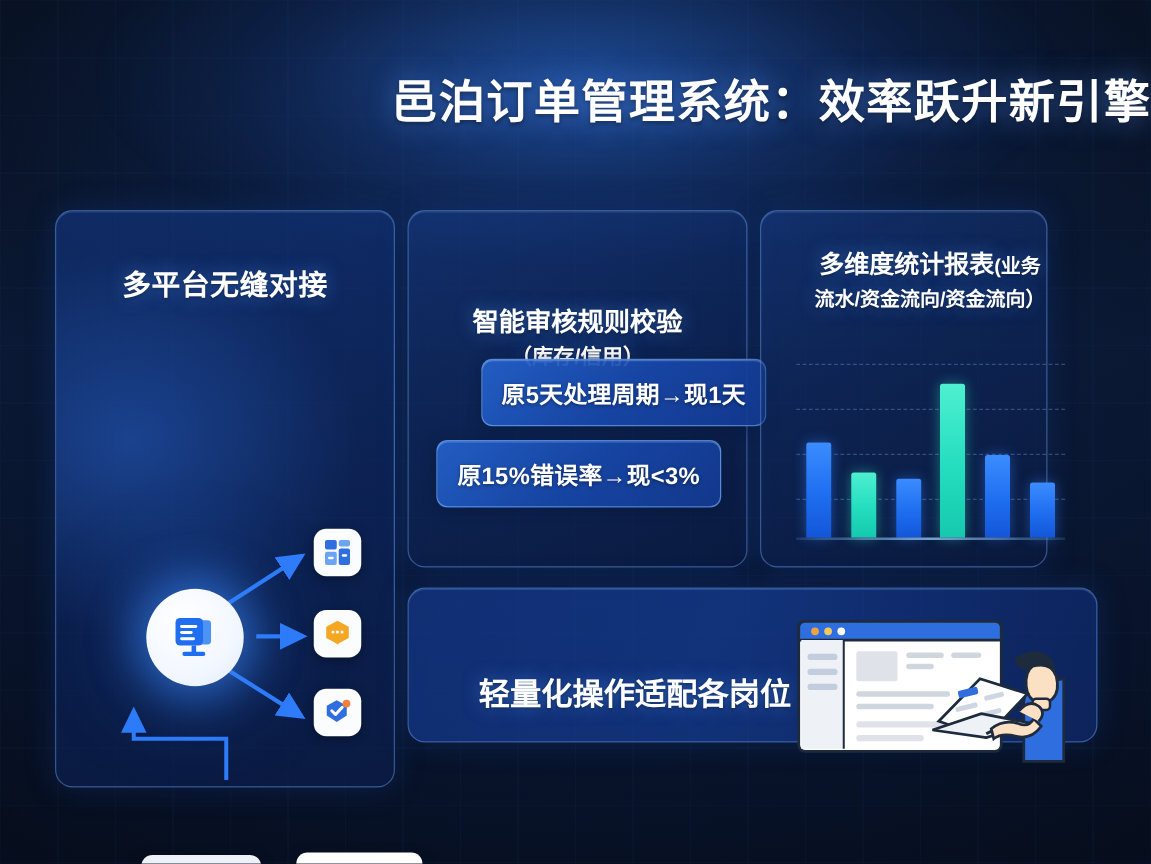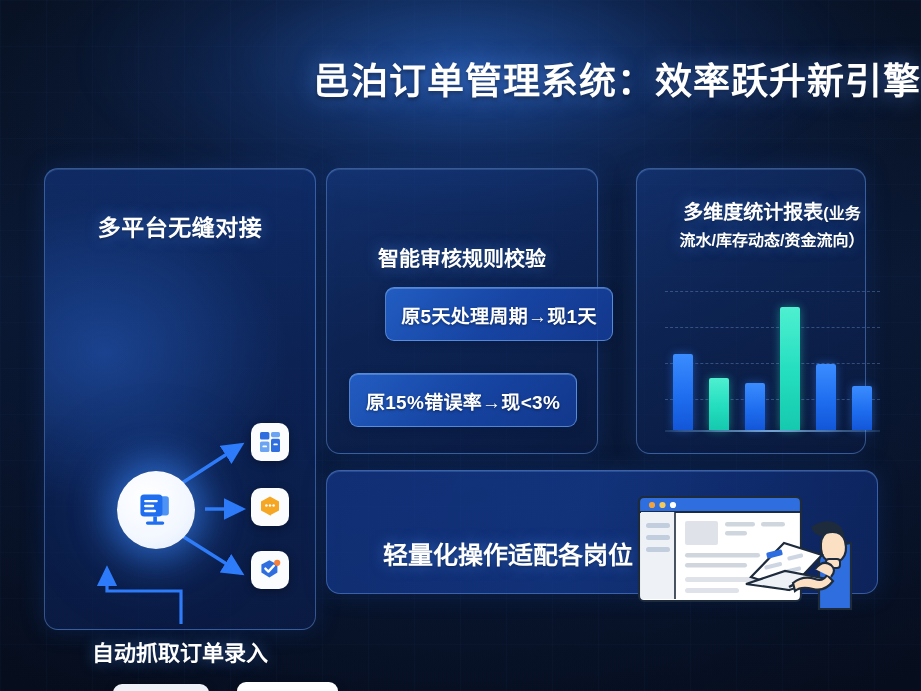--- a/index.html
+++ b/index.html
@@ -54,21 +54,21 @@
     background:
       linear-gradient(155deg, rgba(24,62,140,0.55) 0%, rgba(16,44,104,0.52) 45%, rgba(11,28,70,0.55) 100%);
     box-shadow:
       inset 0 1px 0 rgba(160,205,255,0.18),
       0 0 22px rgba(20,60,140,0.35);
     z-index:4;
   }
 
   #panel-left   { left:44px;  top:168px; width:272px; height:462px; }
   #panel-mid    { left:326px; top:168px; width:272px; height:286px; }
-  #panel-right  { left:636px; top:168px; width:230px; height:286px; }
+  #panel-right  { left:608px; top:168px; width:230px; height:286px; }
   #panel-bottom { left:326px; top:470px; width:552px; height:124px; }
 
   
   #panel-left{
     background:
       radial-gradient(ellipse 260px 220px at 22% 40%, rgba(38,92,190,0.55) 0%, rgba(0,0,0,0) 70%),
       linear-gradient(165deg, rgba(20,56,132,0.62) 0%, rgba(14,40,100,0.60) 50%, rgba(12,32,82,0.62) 100%);
   }
   #panel-bottom{
     background:
@@ -124,21 +124,21 @@
   .pill{
     position:absolute;left:22px;width:228px;height:54px;border-radius:9px;
     border:1px solid rgba(130,185,255,0.55);
     background:linear-gradient(135deg, rgba(36,96,200,0.95) 0%, rgba(24,72,170,0.92) 50%, rgba(20,58,146,0.92) 100%);
     box-shadow:inset 0 1px 0 rgba(175,215,255,0.30), 0 2px 10px rgba(6,20,54,0.45);
     display:flex;align-items:center;justify-content:center;
     color:#ffffff;font-size:19px;font-weight:bold;letter-spacing:.3px;
     text-shadow:0 1px 3px rgba(0,0,0,0.45);
   }
   #pill-1{ top:118px;margin-left:36px; }
-  #pill-2{ top:204px; }
+  #pill-2{ top:183px; }
 
   
   .rp-title{
     position:absolute;left:12px;top:30px;width:246px;
     font-size:20px;line-height:1.35;text-align:center;
   }
   .rp-title .small{ font-size:16px; }
 
   .chart{
     position:absolute;left:28px;top:118px;width:215px;height:145px;
@@ -240,21 +240,20 @@
     </div>
 
     <div class="plat-icon" id="plat-3">
       <svg viewBox="0 0 26 26">
         <path d="M12.4 3.2 L20.4 7.6 L20.4 15.4 L12.4 20.6 L4.4 15.4 L4.4 7.6 Z" fill="#2f6ede"></path>
         <path d="M8.4 11.6 L11.4 14.6 L16.8 8.8" stroke="#ffffff" stroke-width="2.4" fill="none" stroke-linecap="round" stroke-linejoin="round"></path>
         <circle cx="20.2" cy="5.8" r="3.1" fill="#f5803c"></circle>
       </svg>
     </div>
 
-    <div class="panel-title lp-title2">自动抓取订单录入</div>
 
     <div class="card-a">
       
     </div>
 
     <div class="card-b">
       <svg viewBox="0 0 92 72" width="88" height="68">
         <circle cx="17" cy="15" r="8.4" fill="#fbd7c2" stroke="#f5a623" stroke-width="2.6"></circle>
         <path d="M17 30.6 L24.2 34.8 L24.2 43.2 L17 47.4 L9.8 43.2 L9.8 34.8 Z" fill="#7ce3e0" stroke="#16a9b5" stroke-width="2.4"></path>
         <path d="M17 50.6 L24.2 54.8 L24.2 63.2 L17 67.4 L9.8 63.2 L9.8 54.8 Z" fill="#49b8f5" stroke="#1b79d6" stroke-width="2.4"></path>
@@ -262,30 +261,31 @@
         <rect x="33" y="33.4" width="50" height="5" rx="2.5" fill="#2f6ede"></rect>
         <rect x="33" y="45.4" width="49" height="4.6" rx="2.3" fill="#d6dbe2"></rect>
         <rect x="33" y="57.8" width="36" height="5" rx="2.5" fill="#2f6ede"></rect>
       </svg>
     </div>
   </div>
 
   <div class="panel" id="panel-mid">
     <div class="panel-title mp-title">
       <span>智能审核规则校验</span>
+      <span class="mp-sub">（库存/信用）</span>
     </div>
 
     <div class="pill" id="pill-1">原5天处理周期→现1天</div>
     <div class="pill" id="pill-2">原15%错误率→现&lt;3%</div>
   </div>
 
   <div class="panel" id="panel-right">
     <div class="panel-title rp-title">
       <span>多维度统计报表</span><span class="small">(业务</span><br>
-      <span class="small">流水/库存动态/资金流向）</span>
+      <span class="small">流水/资金流向/资金流向）</span>
     </div>
 
     <div class="chart">
       <div class="gridline" style="top:4px;"></div>
       <div class="gridline" style="top:40px;"></div>
       <div class="gridline" style="top:76px;"></div>
       <div class="gridline" style="top:112px;"></div>
       <div class="bars" id="bars">
           <div class="bar blue" style="height: 56.3636%;"></div>
           <div class="bar teal" style="height: 38.1818%;"></div>

